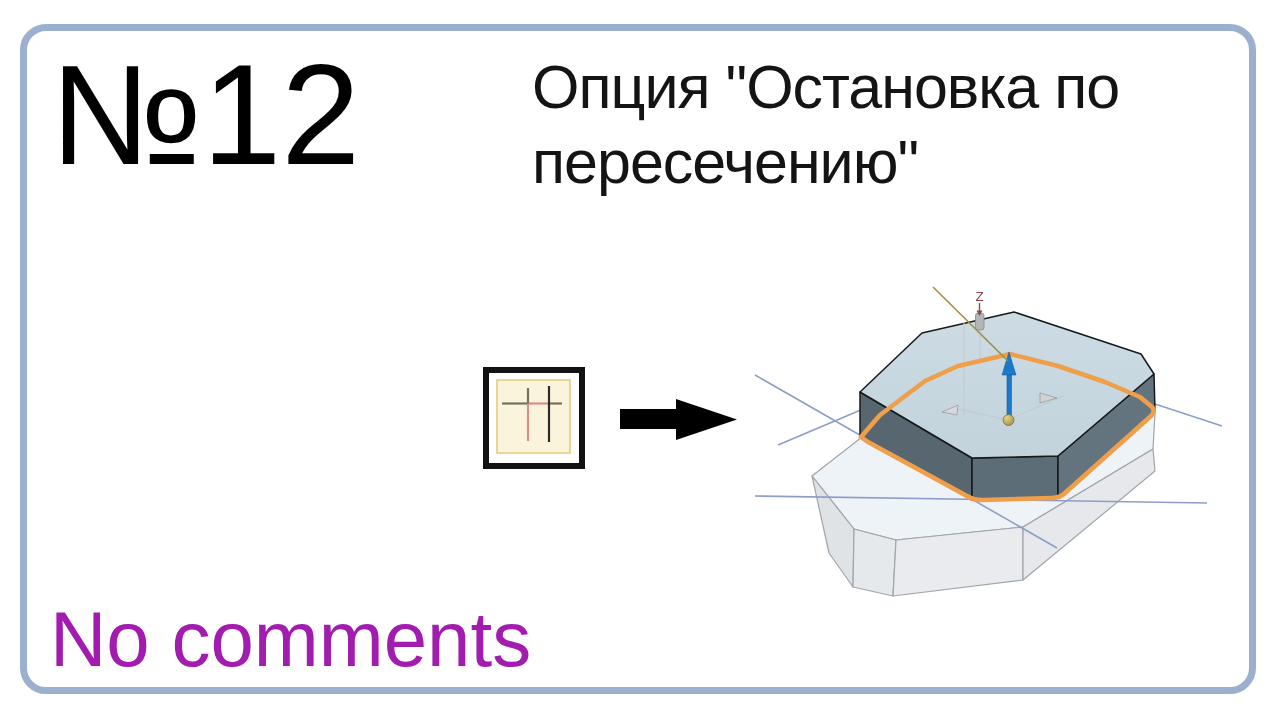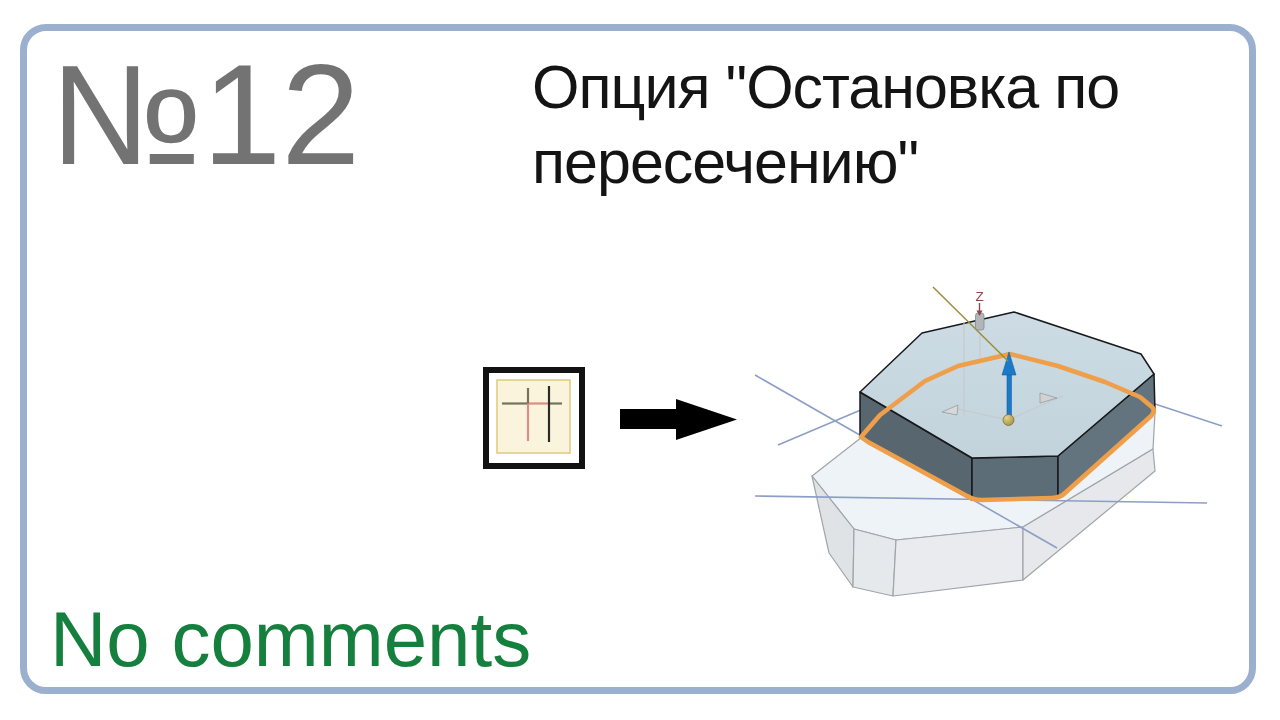--- a/index.html
+++ b/index.html
@@ -8,29 +8,29 @@
     background:#ffffff;
     font-family:"Liberation Sans","DejaVu Sans",sans-serif;
   }
   .frame{
     position:absolute;left:20px;top:24px;width:1236px;height:670px;
     box-sizing:border-box;border:7px solid #9bafce;border-radius:26px;
     background:#ffffff;
   }
   .slide-number{
     position:absolute;left:50px;top:40px;
-    font-size:142px;line-height:1.05;color:#737373;white-space:nowrap;
+    font-size:142px;line-height:1.05;color:#000000;white-space:nowrap;
   }
   .slide-title{
     position:absolute;left:532px;top:50px;width:705px;
     font-size:61px;line-height:1.23;color:#141414;letter-spacing:-1px;
   }
   .footer-text{
     position:absolute;left:50px;top:594px;
-    font-size:78px;color:#15803d;white-space:nowrap;
+    font-size:78px;color:#a21caf;white-space:nowrap;
   }
   .icon-box{position:absolute;left:483px;top:367px;width:102px;height:102px;}
   .arrow-svg{position:absolute;left:616px;top:396px;}
   .model-svg{position:absolute;left:748px;top:246px;}
 </style>
 </head>
 <body>
 
 <div class="frame"></div>
 

